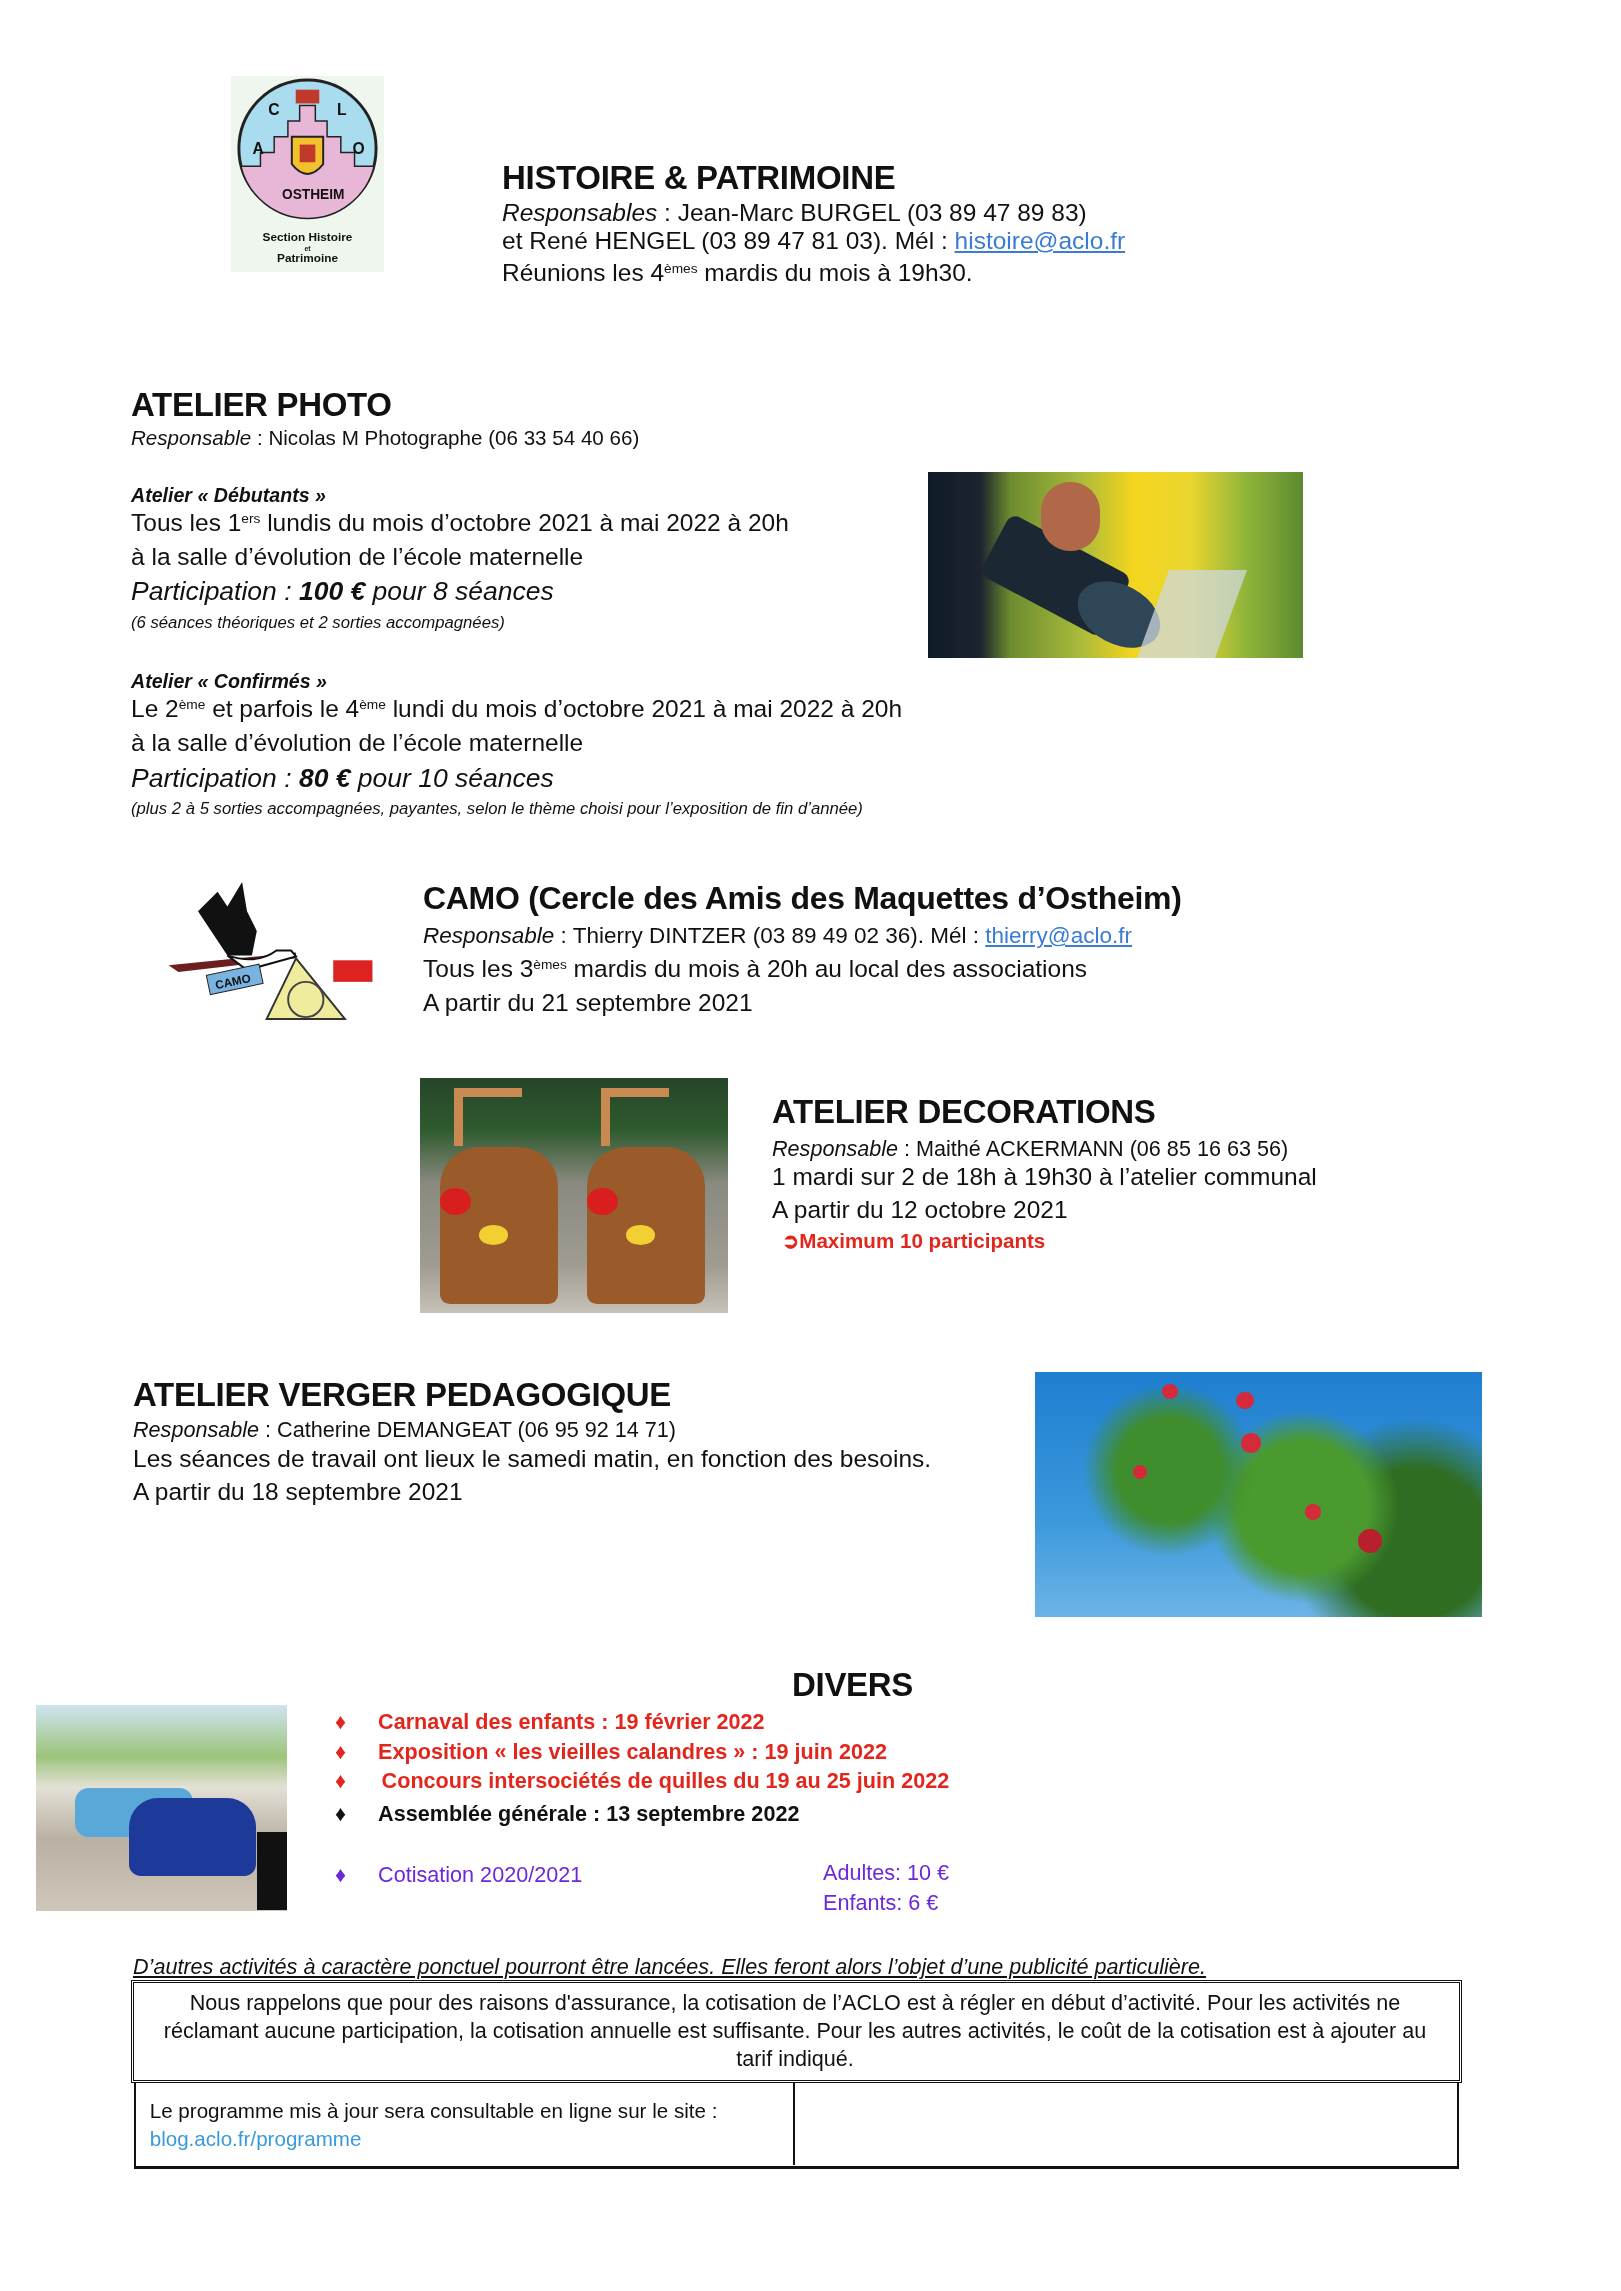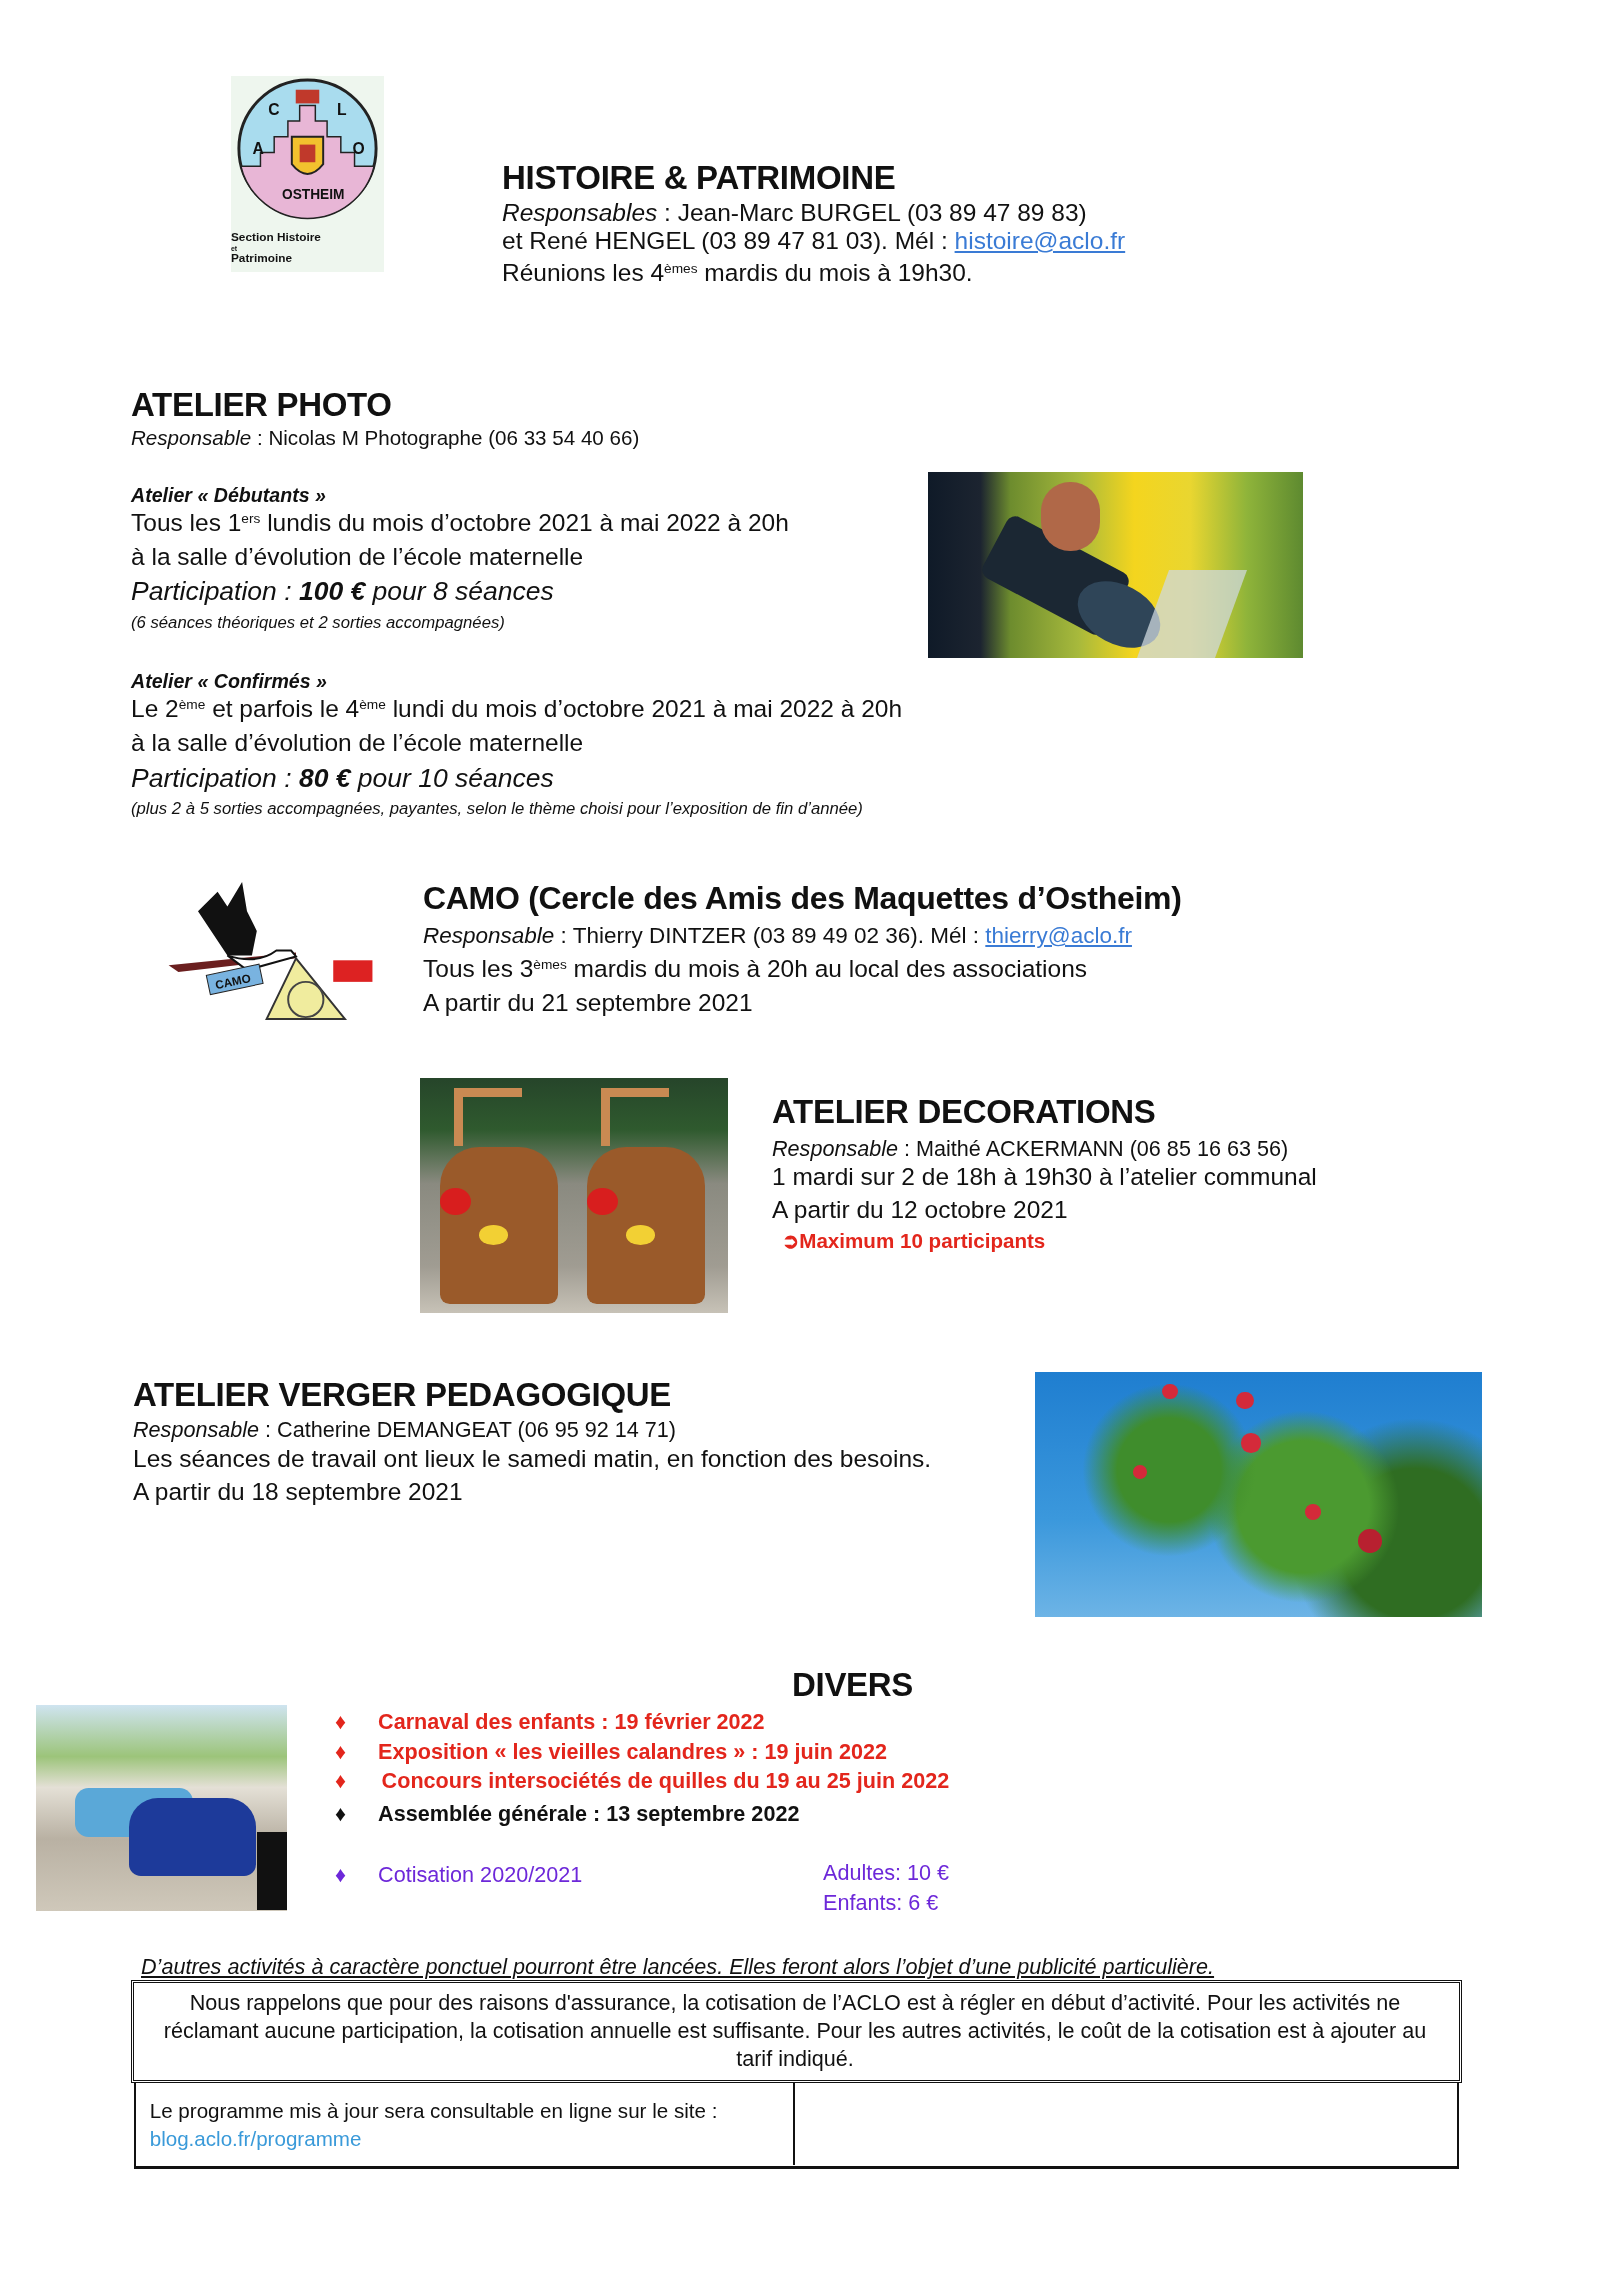--- a/index.html
+++ b/index.html
@@ -28,21 +28,21 @@
     <path d="M10,92 L30,92 L30,78 L44,78 L44,62 L58,62 L58,46 L70,46 L70,30 L86,30 L86,46 L98,46 L98,62 L112,62 L112,78 L126,78 L126,92 L146,92 A70,70 0 0 1 10,92 Z" fill="#e8b6d6" stroke="#222" stroke-width="1.5"></path>
     <rect x="66" y="14" width="24" height="14" fill="#c0392b"></rect>
     <path d="M62,62 L94,62 L94,90 Q78,110 62,90 Z" fill="#f2c12e" stroke="#222" stroke-width="2"></path>
     <path d="M70,70 L86,70 L86,88 L70,88 Z" fill="#c0392b"></path>
     <text x="38" y="40" font-size="16" font-weight="bold" fill="#111" font-family="Liberation Sans, sans-serif">C</text>
     <text x="108" y="40" font-size="16" font-weight="bold" fill="#111" font-family="Liberation Sans, sans-serif">L</text>
     <text x="22" y="80" font-size="16" font-weight="bold" fill="#111" font-family="Liberation Sans, sans-serif">A</text>
     <text x="124" y="80" font-size="16" font-weight="bold" fill="#111" font-family="Liberation Sans, sans-serif">O</text>
     <text x="52" y="126" font-size="14" font-weight="bold" fill="#111" font-family="Liberation Sans, sans-serif">OSTHEIM</text>
   </svg>
-  <div style="font-size:11.8px;font-weight:bold;line-height:13.7px;margin-top:3.9px;">
+  <div style="text-align:center;font-size:11.8px;font-weight:bold;line-height:13.7px;margin-top:3.9px;">
     <div>Section Histoire</div>
     <div style="font-size:6.9px;line-height:7.8px;">et</div>
     <div>Patrimoine</div>
   </div>
 </div>
 
 <div class="abs h1" style="left:502px;top:159px;">HISTOIRE &amp; PATRIMOINE</div>
 <div class="abs line" style="left:502px;top:197px;">
   <span class="it">Responsables</span><span> : Jean-Marc BURGEL (03 89 47 89 83)</span>
 </div>
@@ -164,21 +164,21 @@
 <div class="abs line b" style="left:335px;top:1798px;font-size:21.6px;color:#111;">
   <span class="diamond">♦</span><span style="margin-left:25.5px;">Assemblée générale : 13 septembre 2022</span>
 </div>
 
 <div class="abs line lightblue" style="left:335px;top:1859px;font-size:21.6px;">
   <span class="diamond">♦</span><span style="margin-left:25.5px;">Cotisation 2020/2021</span>
 </div>
 <div class="abs line lightblue" style="left:823px;top:1857px;font-size:21.6px;">Adultes:  10 €</div>
 <div class="abs line lightblue" style="left:823px;top:1887px;font-size:21.6px;">Enfants:  6 €</div>
 
-<div class="abs small it" style="left:133px;top:1955px;font-size:21.6px;text-decoration:underline;margin-left:8px;">D’autres activités à caractère ponctuel pourront être lancées. Elles feront alors l’objet d’une publicité particulière.</div>
+<div class="abs small it" style="left:133px;top:1955px;font-size:21.6px;text-decoration:underline;">D’autres activités à caractère ponctuel pourront être lancées. Elles feront alors l’objet d’une publicité particulière.</div>
 
 <div class="tbl" style="left:131px;top:1980px;width:1331px;height:103px;">
   <div class="tcell" style="left:29px;top:5.9px;width:1264px;text-align:center;">Nous rappelons que pour des raisons d'assurance, la cotisation de l’ACLO est à régler en début d’activité. Pour les activités ne réclamant aucune participation, la cotisation annuelle est suffisante. Pour les autres activités, le coût de la cotisation est à ajouter au tarif indiqué.</div>
 </div>
 
 <div class="abs" style="left:134px;top:2083px;width:1325px;height:86px;border-left:2px solid #111;border-right:2px solid #111;border-bottom:3.9px solid #111;box-sizing:border-box;">
   <div class="tcell" style="left:13.7px;top:13.7px;width:642px;font-size:20.6px;">
     <span>Le programme mis à jour sera consultable en ligne sur le site : </span><a href="#" style="color:#3a9ad9;text-decoration:none;">blog.aclo.fr/programme</a>
   </div>
   <div class="abs" style="left:657px;top:0;width:2px;height:82px;background:#111;"></div>

